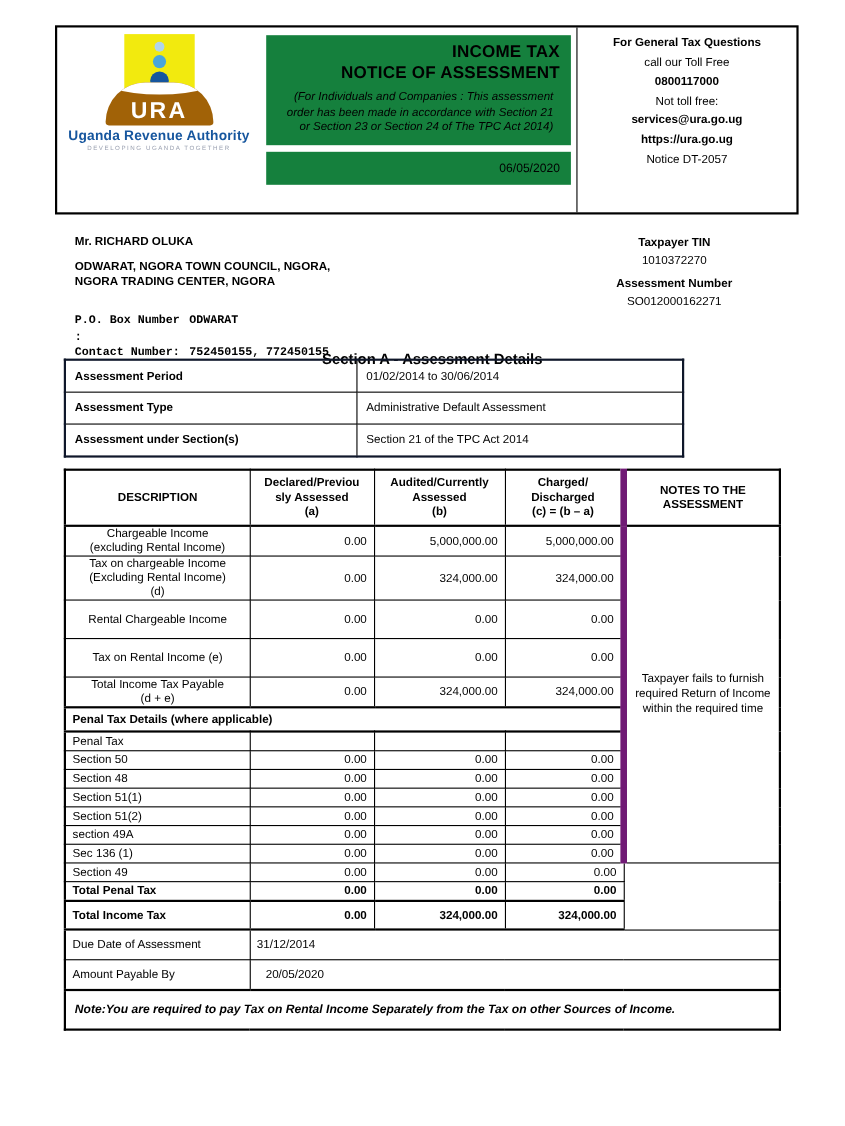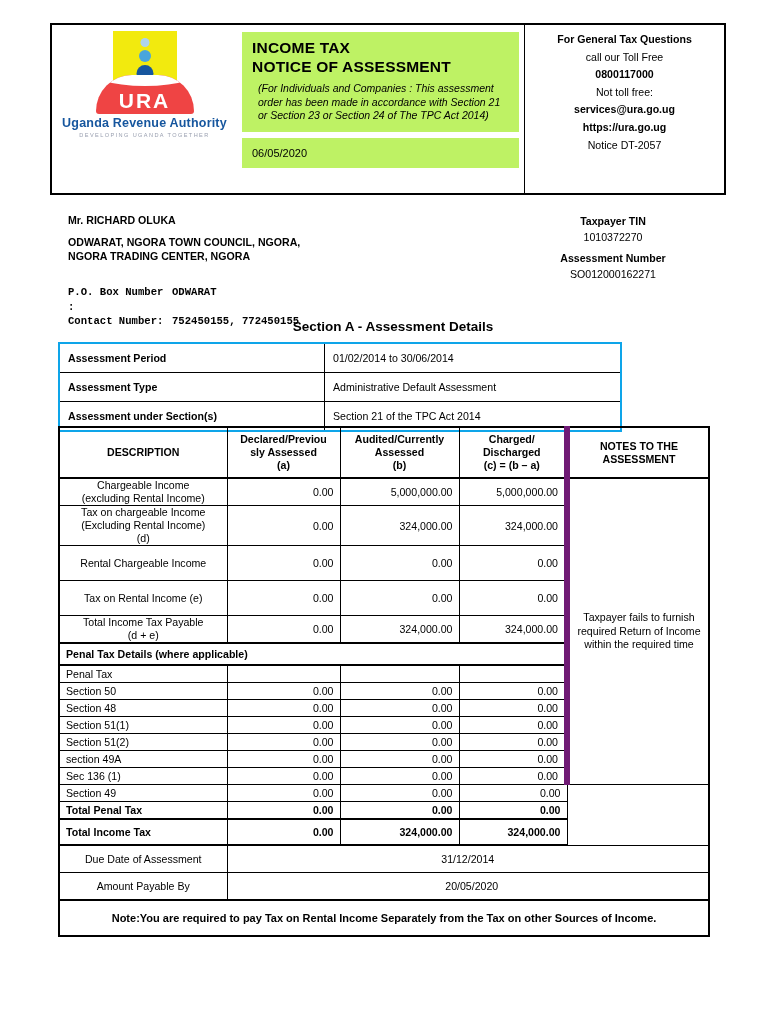--- a/index.html
+++ b/index.html
@@ -64,21 +64,21 @@
   }
   .logo-dot-1 { top: 7px;  width: 9px;  height: 9px;  background: #AFD4EC; }
   .logo-dot-2 { top: 19px; width: 12px; height: 12px; background: #49A5DC; }
   .logo-dot-3 { top: 34px; width: 17px; height: 17px; background: #16569E; }
   .logo-band {
     position: absolute;
     left: 0;
     top: 44px;
     width: 98px;
     height: 39px;
-    background: #ef4444;
+    background: #a16207;
     border-radius: 60px 60px 5px 5px;
     overflow: hidden;
   }
   .logo-band-arc {
     position: absolute;
     left: -12px;
     top: -29px;
     width: 122px;
     height: 40px;
     background: #ffffff;
@@ -113,22 +113,22 @@
   }
 
   .hdr-mid-cell {
     flex: 1 1 auto;
     display: flex;
     flex-direction: column;
     padding: 7px 5px 0 5px;
     box-sizing: border-box;
   }
   .grey-panel {
-    background: #bef264;
-    text-align: left;
+    background: #15803d;
+    text-align: right;
     box-sizing: border-box;
   }
   .panel-title {
     padding: 6px 10px 9px 10px;
   }
   .panel-title .line {
     font-size: 15.5px;
     font-weight: bold;
     line-height: 19px;
     letter-spacing: 0.2px;
@@ -214,23 +214,23 @@
 
   
   .tbl {
     border-collapse: collapse;
     table-layout: fixed;
     font-size: 10.6px;
   }
   .sec-a-table {
     position: absolute;
     left: 58px;
-    top: 342px;
+    top: 326px;
     width: 564px;
-    border: 2px solid #0ea5e9;
+    border: 2px solid #0f172a;
   }
   .sec-a-table td {
     border: 1px solid #000;
     height: 28px;
     padding: 0 8px;
     vertical-align: middle;
   }
   .sec-a-table td.k { font-weight: bold; width: 248px; }
   .sec-a-table td.v { font-weight: normal; }
 
@@ -283,27 +283,28 @@
   .bold-left { font-weight: bold; text-align: left; }
   .penal-head td {
     font-weight: bold;
     height: 20px;
     padding: 0 6px;
   }
   .penal-row td { height: 16px; line-height: 14px; }
   .penal-row td.lbl { text-align: left; }
   .penal-total td { font-weight: bold; height: 16px; line-height: 14px; }
   .grand td { font-weight: bold; height: 24px; }
-  .bottom-row td { height: 26px; text-align: center; }
+  .bottom-row td { height: 26px; }
   .note-final td {
+    font-style: italic;
     font-weight: bold;
     font-size: 11px;
     height: 34px;
-    padding: 0 24px;
-    text-align: center;
+    padding: 0 8px;
+    text-align: left;
   }
 </style>
 </head>
 <body>
 
 <div class="header-box">
 
   <div class="hdr-logo-cell">
     <div class="logo-wrap">
       <div class="logo-mark">

